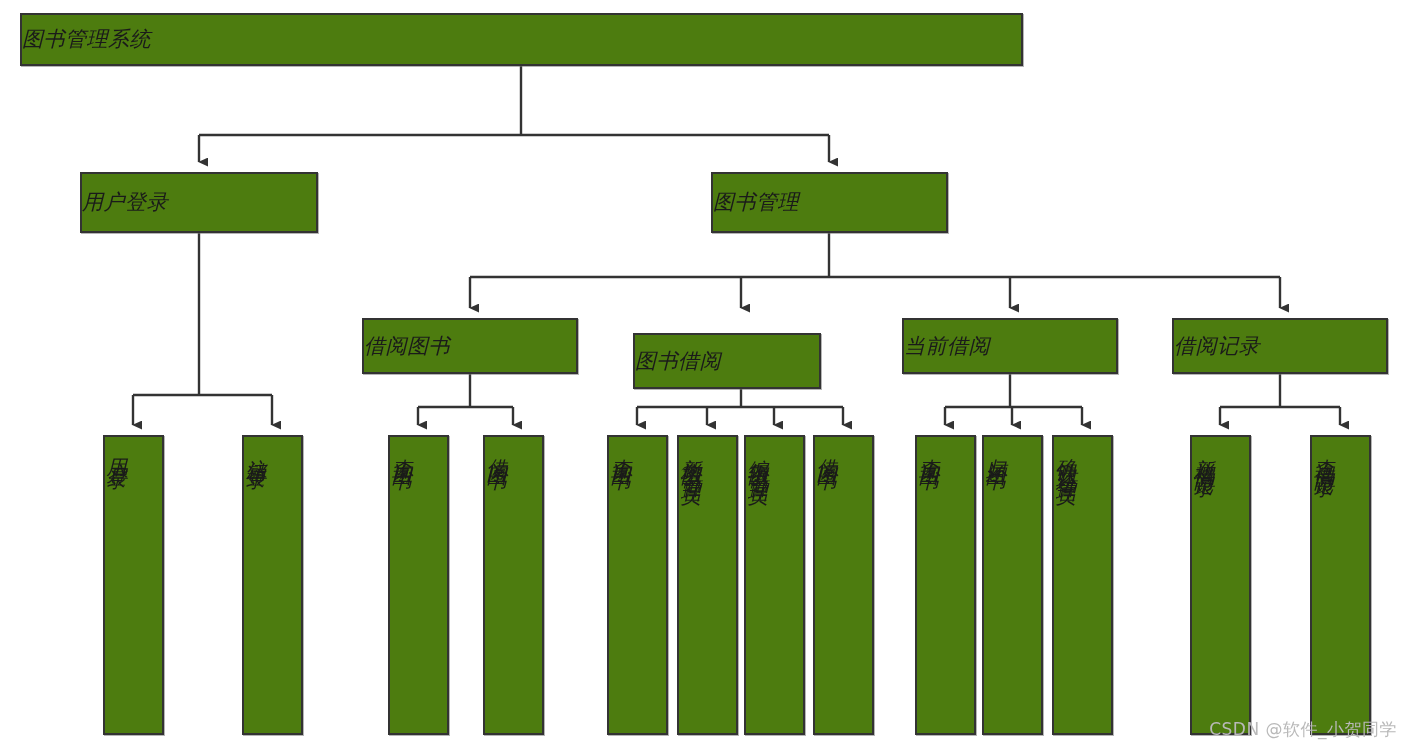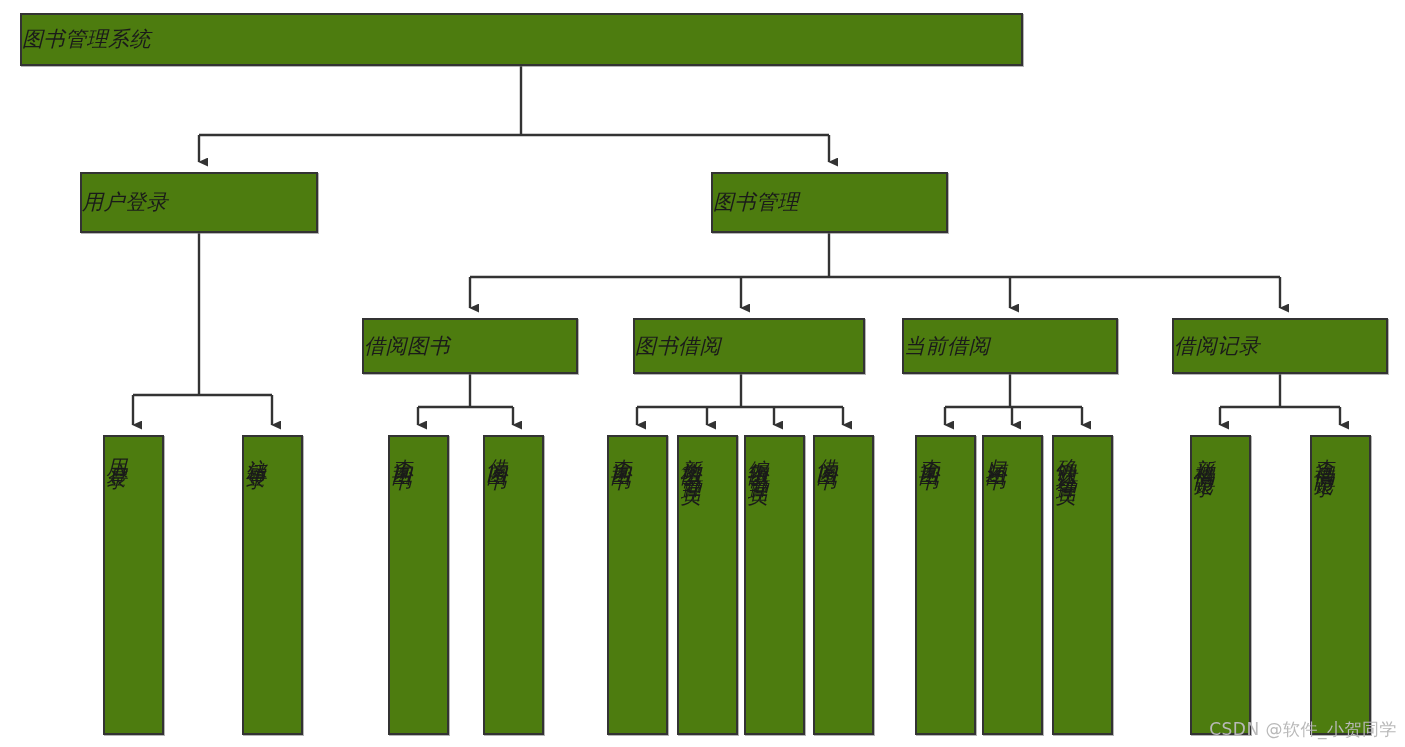--- a/index.html
+++ b/index.html
@@ -125,21 +125,21 @@
   </div>
 
   <div class="node horiz" style="left: 711px; top: 172px; width: 237px; height: 61px;">
     <span class="node-label">图书管理</span>
   </div>
 
   <div class="node horiz" style="left: 362px; top: 318px; width: 216px; height: 56px;">
     <span class="node-label">借阅图书</span>
   </div>
 
-  <div class="node horiz" style="left: 633px; top: 318px; width: 232px; height: 56px;">
+  <div class="node horiz" style="left: 633px; top: 333px; width: 188px; height: 56px;">
     <span class="node-label">图书借阅</span>
   </div>
 
   <div class="node horiz" style="left: 1172px; top: 318px; width: 216px; height: 56px;">
     <span class="node-label">借阅记录</span>
   </div>
 
   <div class="node horiz" style="left: 902px; top: 318px; width: 216px; height: 56px;">
     <span class="node-label">当前借阅</span>
   </div>

